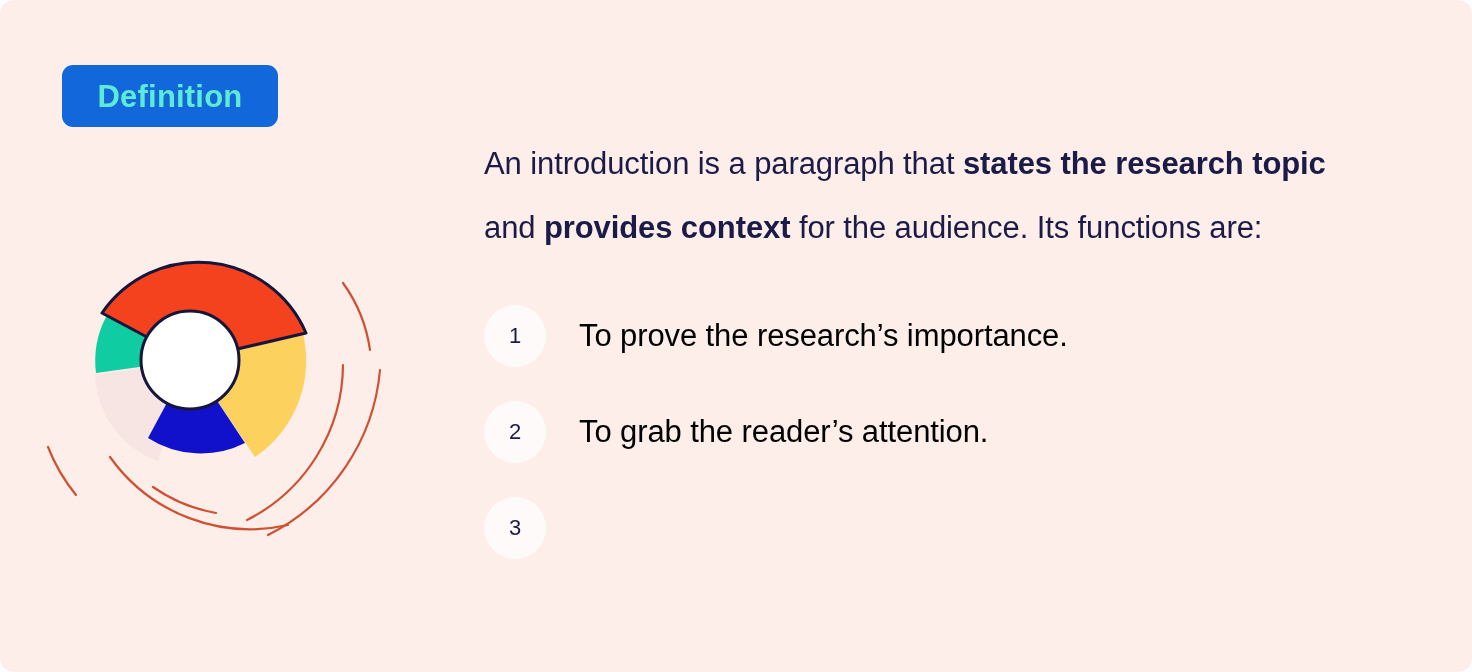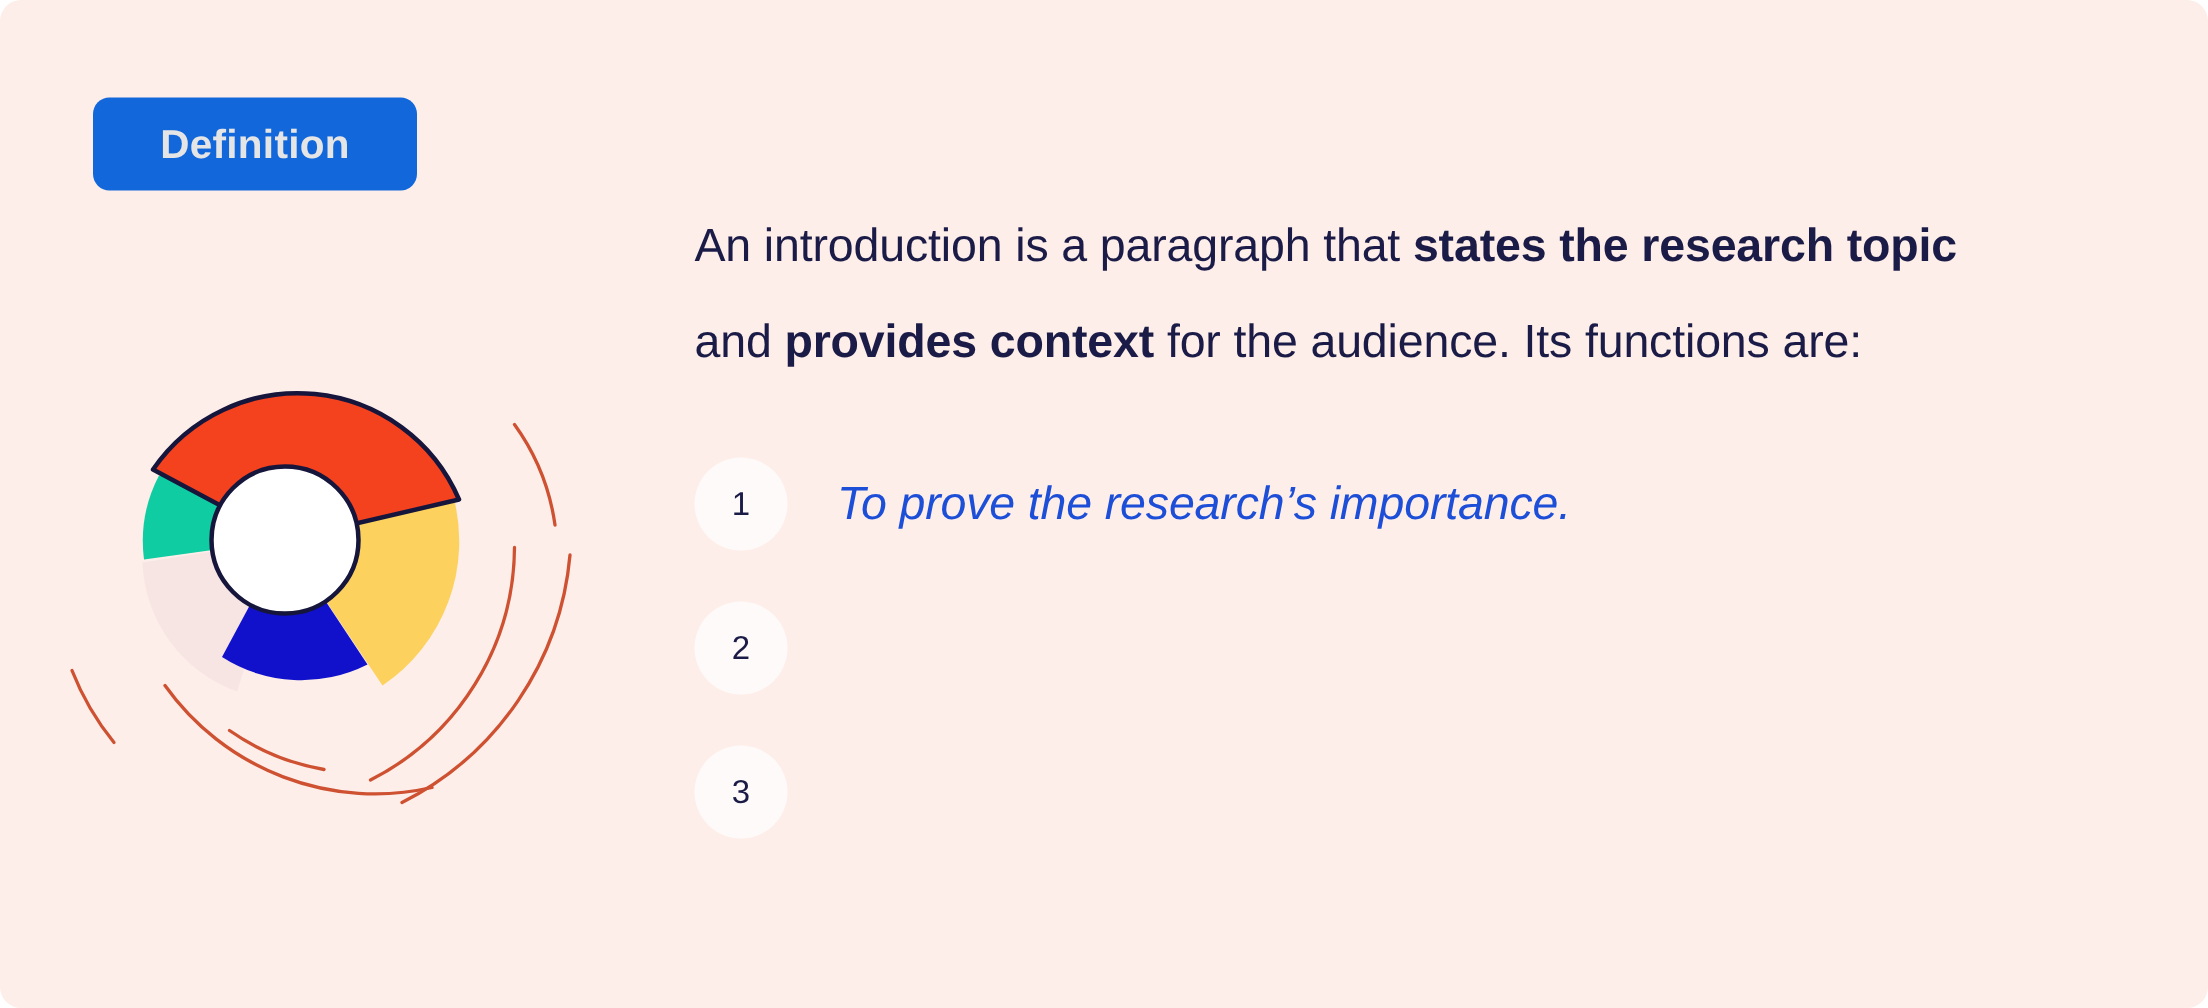--- a/index.html
+++ b/index.html
@@ -27,41 +27,41 @@
     top: 65px;
     width: 216px;
     height: 62px;
     background: #1268DB;
     border-radius: 11px;
     display: flex;
     align-items: center;
     justify-content: center;
   }
   #definition-badge .badge-label {
-    color: #e5e5e5;
-    font-size: 27px;
+    color: #5eead4;
+    font-size: 31px;
     font-weight: bold;
     letter-spacing: 0.2px;
     line-height: 1;
   }
 
   
   #donut-graphic {
     position: absolute;
     left: 40px;
     top: 195px;
     width: 380px;
     height: 360px;
   }
   #donut-graphic svg { display: block; width: 380px; height: 360px; }
 
   
   #text-column {
     position: absolute;
-    left: 463px;
+    left: 484px;
     top: 132px;
     width: 900px;
   }
 
   #intro-paragraph {
     color: #1B1B47;
     font-size: 31px;
     line-height: 64px;
     font-weight: normal;
     letter-spacing: -0.1px;
@@ -85,25 +85,24 @@
     background: #FEFAF9;
     display: flex;
     align-items: center;
     justify-content: center;
     color: #1B1B47;
     font-size: 22px;
     font-weight: normal;
   }
   .item-text {
     margin-left: 33px;
-    color: #1d4ed8;
+    color: #000000;
     font-size: 31px;
     line-height: 1.2;
     letter-spacing: -0.1px;
-    font-style: italic;
   }
 </style>
 </head>
 <body>
 
 <div id="canvas">
 
   <div id="definition-badge">
     <span class="badge-label">Definition</span>
   </div>
@@ -139,20 +138,21 @@
 
     <p id="intro-paragraph"><span>An introduction is a paragraph that </span><b>states the research topic</b><span> and </span><b>provides context</b><span> for the audience. Its functions are:</span></p>
 
     <ul id="functions-list">
         <li class="function-item">
           <span class="item-number-badge">1</span>
           <span class="item-text">To prove the research’s importance.</span>
         </li>
         <li class="function-item">
           <span class="item-number-badge">2</span>
+          <span class="item-text">To grab the reader’s attention.</span>
         </li>
         <li class="function-item">
           <span class="item-number-badge">3</span>
         </li>
       </ul>
 
   </div>
 </div>
 
 </body></html>

